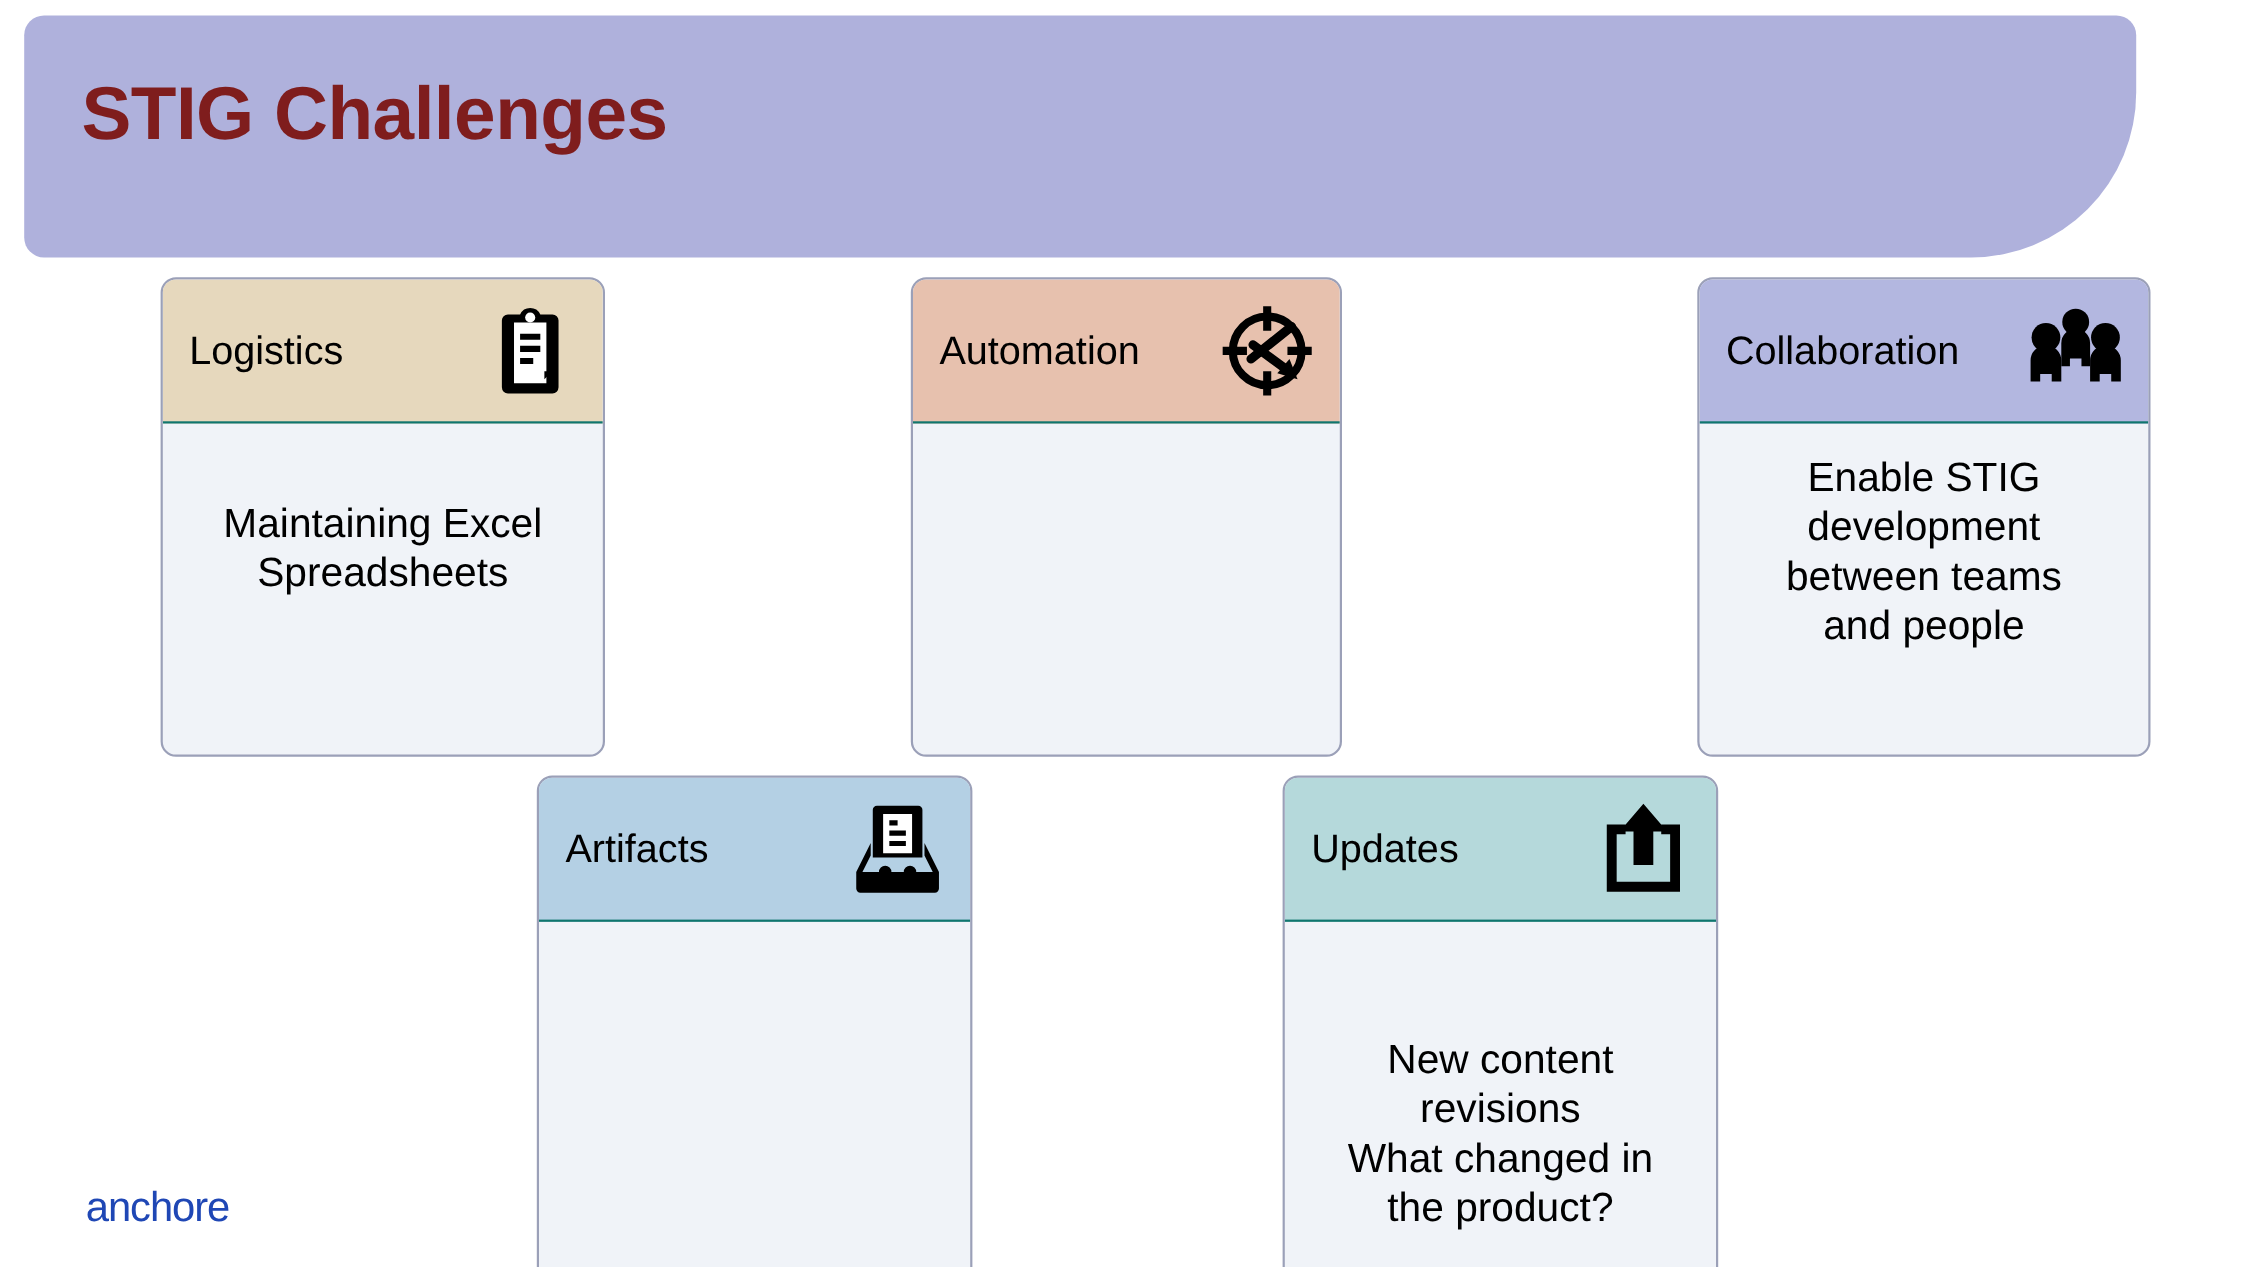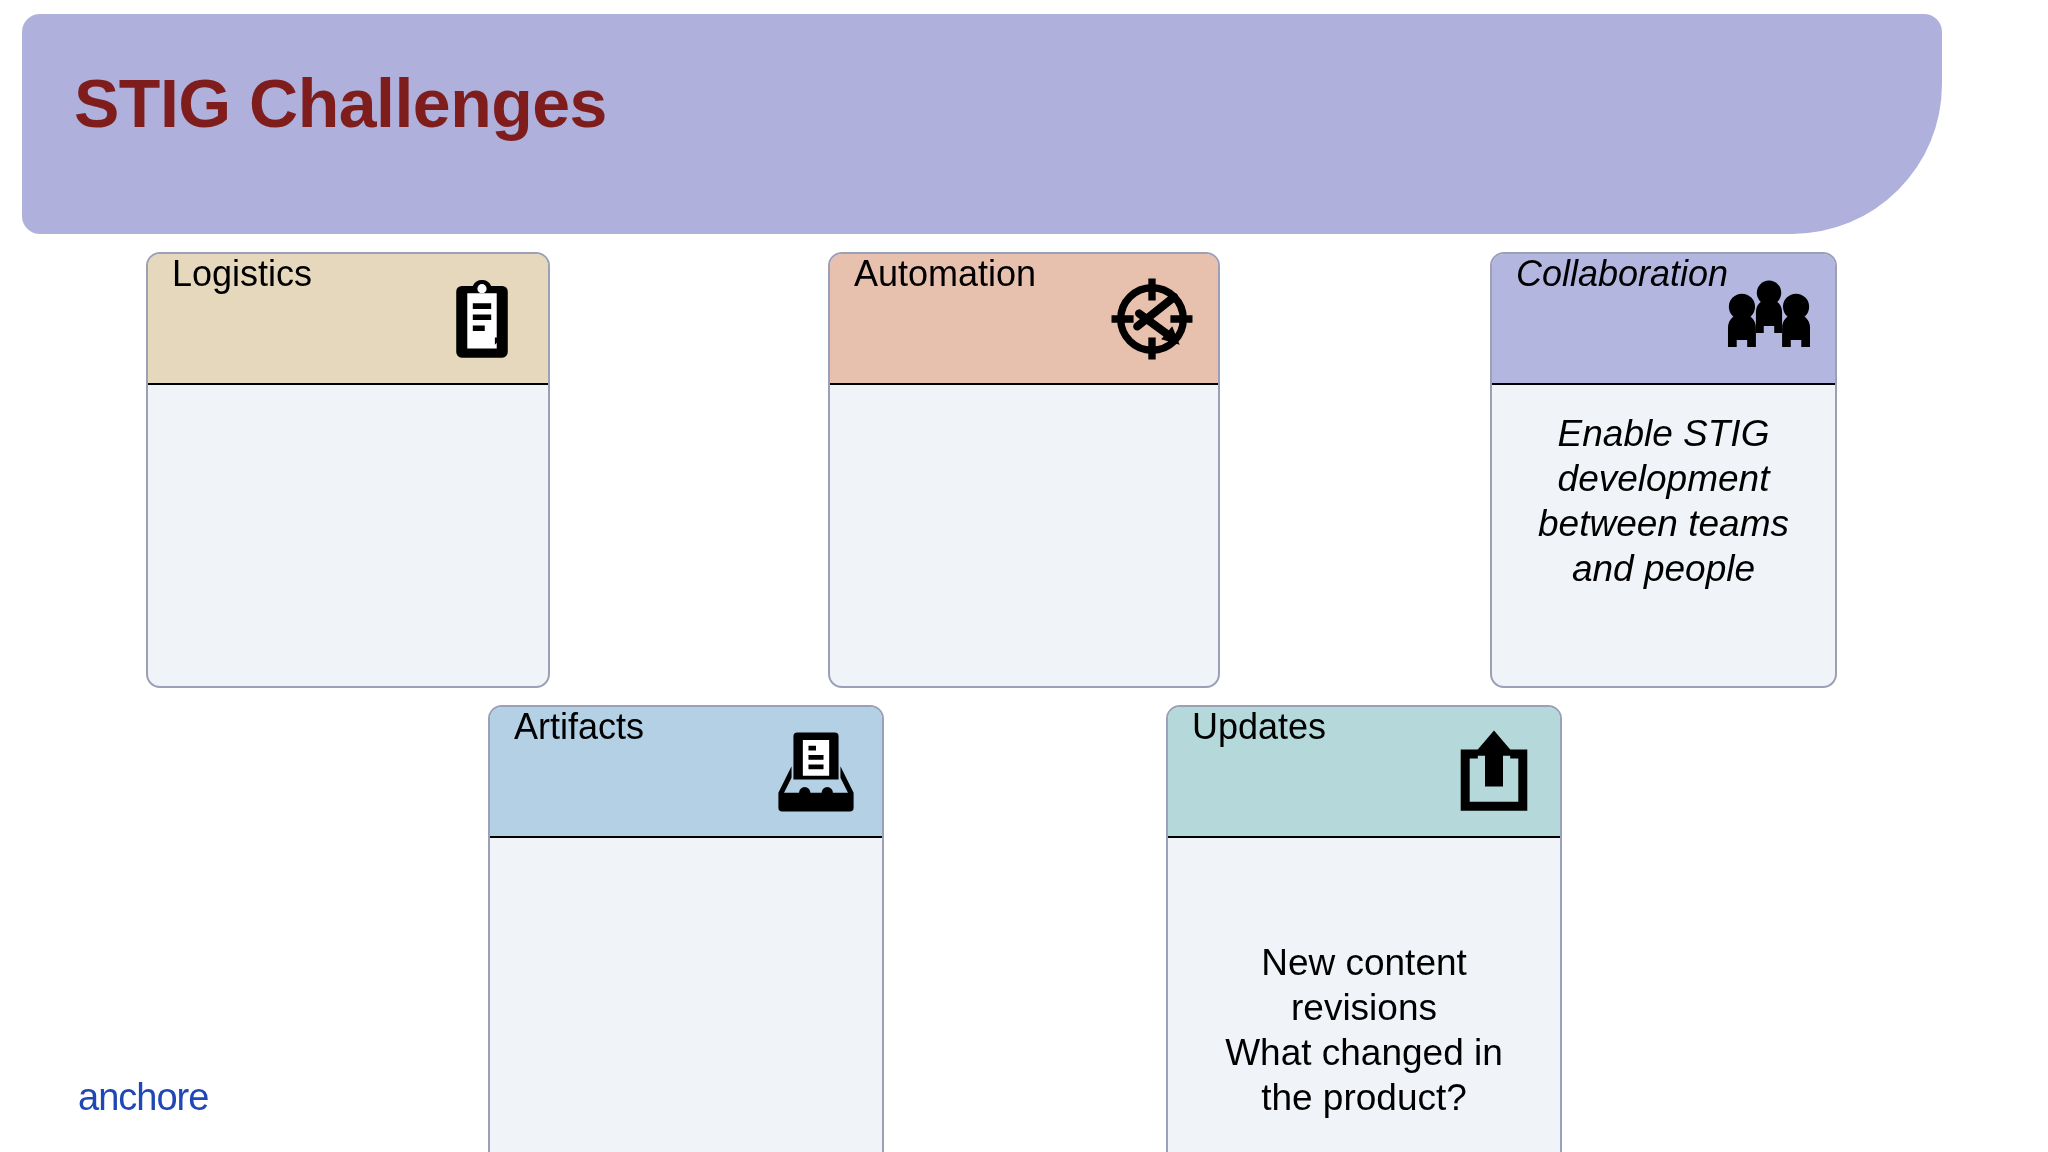--- a/index.html
+++ b/index.html
@@ -49,22 +49,23 @@
     border-radius: 14px;
     background: #f0f3f8;
     overflow: hidden;
     display: flex;
     flex-direction: column;
   }
   .card-header {
     position: relative;
     height: 131px;
     flex: 0 0 131px;
-    border-bottom: 2px solid #000000;
-    display: flex;
+    border-bottom: 2px solid #0f766e;
+    display: flex;
+    align-items: center;
     box-sizing: border-box;
   }
   .card-title {
     font-size: 36px;
     color: #000000;
     padding-left: 24px;
     white-space: nowrap;
     line-height: 1.1;
   }
   .card-icon {
@@ -91,21 +92,21 @@
     font-size: 37px;
     line-height: 1.22;
     color: #000000;
     text-align: center;
     white-space: pre-line;
   }
 
   
   #card-logistics     { left: 146px;  top: 252px;  width: 404px; height: 436px; }
   #card-automation    { left: 828px;  top: 252px;  width: 392px; height: 436px; }
-  #card-collaboration { left: 1490px; top: 252px;  width: 347px; height: 436px; font-style: italic; }
+  #card-collaboration { left: 1543px; top: 252px;  width: 412px; height: 436px; }
   #card-artifacts     { left: 488px;  top: 705px;  width: 396px; height: 480px; }
   #card-updates       { left: 1166px; top: 705px;  width: 396px; height: 480px; gap: 27px; }
 
   #card-logistics     .card-body { padding-top: 68px; }
   #card-automation    .card-body { padding-top: 22px; }
   #card-collaboration .card-body { padding-top: 26px; }
   #card-artifacts     .card-body { padding-top: 28px; }
   #card-updates       .card-body { padding-top: 22px; align-items: center; }
 
   
@@ -130,20 +131,24 @@
     <div class="card-title">Logistics</div>
     <div class="card-icon">
       <svg viewBox="0 0 100 100" width="92" height="92" aria-hidden="true">
         <path fill="#000000" d="M28 14 h12 a11 11 0 0 1 20 0 h12 a6 6 0 0 1 6 6 v66 a6 6 0 0 1 -6 6 h-44 a6 6 0 0 1 -6 -6 v-66 a6 6 0 0 1 6 -6 z"></path>
         <path fill="#ffffff" d="M34 22 h32 v60 h-32 z"></path>
         <circle cx="50" cy="17" r="5" fill="#ffffff"></circle>
         <path fill="#000000" d="M40 33 h20 v6 h-20 z M40 45 h20 v6 h-20 z M40 57 h13 v6 h-13 z"></path>
         <path fill="#000000" d="M64 70 l8 0 l-8 8 z"></path>
       </svg>
     </div>
+  </div>
+  <div class="card-body">
+    <div class="card-body-text">Maintaining Excel
+Spreadsheets</div>
   </div>
 </div>
 
 <div class="card" id="card-automation" style="background: rgb(240, 243, 248);">
   <div class="card-header" style="background: rgb(231, 193, 174);">
     <div class="card-title">Automation</div>
     <div class="card-icon">
       <svg viewBox="0 0 100 100" width="92" height="92" aria-hidden="true">
         <circle cx="50" cy="50" r="34" fill="none" stroke="#000000" stroke-width="8"></circle>
         <path d="M50 6 v24" stroke="#000000" stroke-width="8" stroke-linecap="butt"></path>

